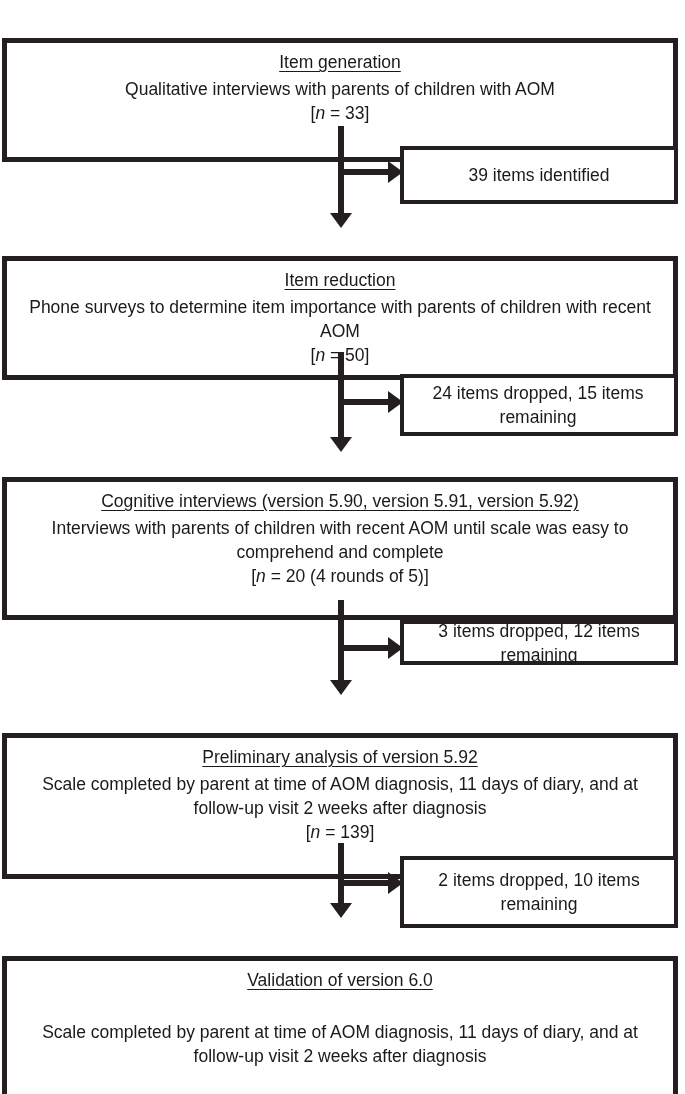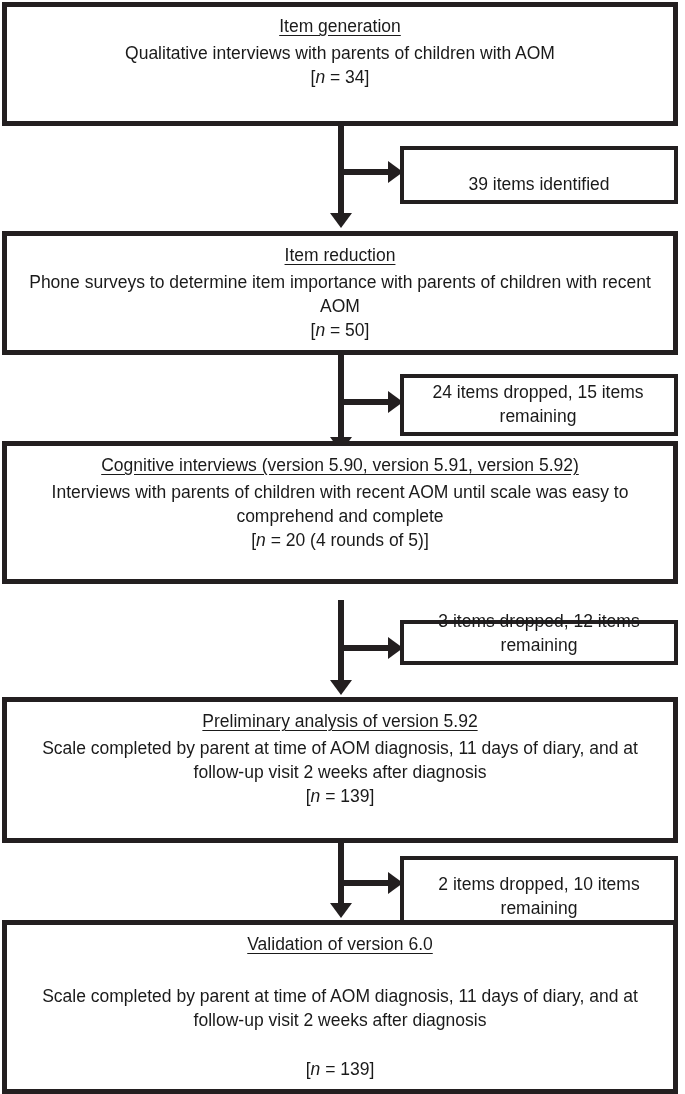--- a/index.html
+++ b/index.html
@@ -28,20 +28,21 @@
     left: 2px;
     width: 676px;
     border: 5px solid #231f20;
     background: #ffffff;
     display: flex;
     flex-direction: column;
     align-items: center;
     justify-content: flex-start;
     padding: 7px 10px 8px 10px;
     text-align: center;
+    margin-top: 36px;
   }
   .stage-heading {
     font-size: 17.5px;
     line-height: 25px;
     text-decoration: underline;
     text-underline-offset: 3px;
     white-space: nowrap;
   }
   .stage-body {
     font-size: 17.5px;
@@ -55,21 +56,21 @@
   .italic-n { font-style: italic; }
 
   
   .side-box {
     position: absolute;
     left: 400px;
     width: 278px;
     border: 4px solid #231f20;
     background: #ffffff;
     display: flex;
-    align-items: flex-end;
+    align-items: center;
     justify-content: center;
     text-align: center;
     padding: 4px 14px;
   }
   .side-text {
     font-size: 17.5px;
     line-height: 24px;
   }
 
   
@@ -102,33 +103,33 @@
   }
 </style>
 </head>
 <body>
 
 <div id="flow">
 
   <div class="stage-box" style="top:2px; height:124px;">
     <div class="stage-heading">Item generation</div>
     <div class="stage-body">Qualitative interviews with parents of children with AOM</div>
-    <div class="stage-n"><span>[</span><span class="italic-n">n</span><span> = 34]</span></div>
+    <div class="stage-n"><span>[</span><span class="italic-n">n</span><span> = 33]</span></div>
   </div>
 
   <div class="trunk" style="top:126px; height:90px;"></div>
   <div class="arrow-down" style="left:330px; top:213px;"></div>
   <div class="branch" style="left:344px; top:169px; width:46px;"></div>
   <div class="arrow-right" style="left:388px; top:161px;"></div>
 
   <div class="side-box" style="top:146px; height:58px;">
     <div class="side-text">39 items identified</div>
   </div>
 
-  <div class="stage-box" style="top:231px; height:124px;">
+  <div class="stage-box" style="top:220px; height:124px;">
     <div class="stage-heading">Item reduction</div>
     <div class="stage-body">Phone surveys to determine item importance with parents of children with recent AOM</div>
     <div class="stage-n"><span>[</span><span class="italic-n">n</span><span> = 50]</span></div>
   </div>
 
   <div class="trunk" style="top:352px; height:88px;"></div>
   <div class="arrow-down" style="left:330px; top:437px;"></div>
   <div class="branch" style="left:344px; top:399px; width:46px;"></div>
   <div class="arrow-right" style="left:388px; top:391px;"></div>
 

